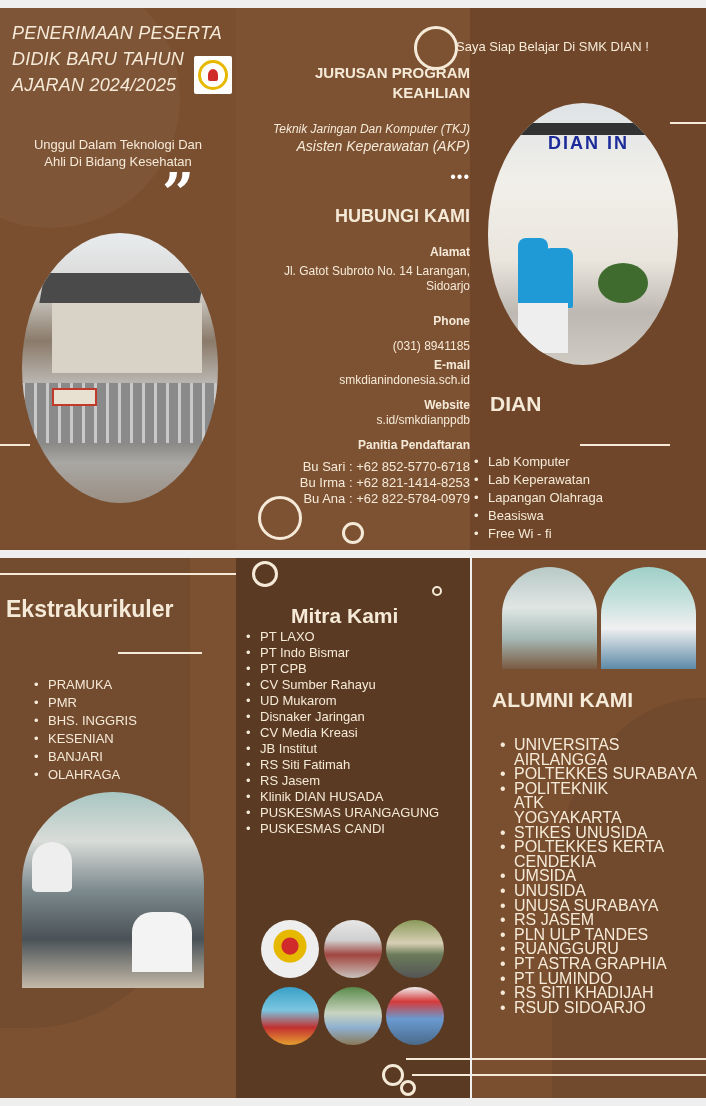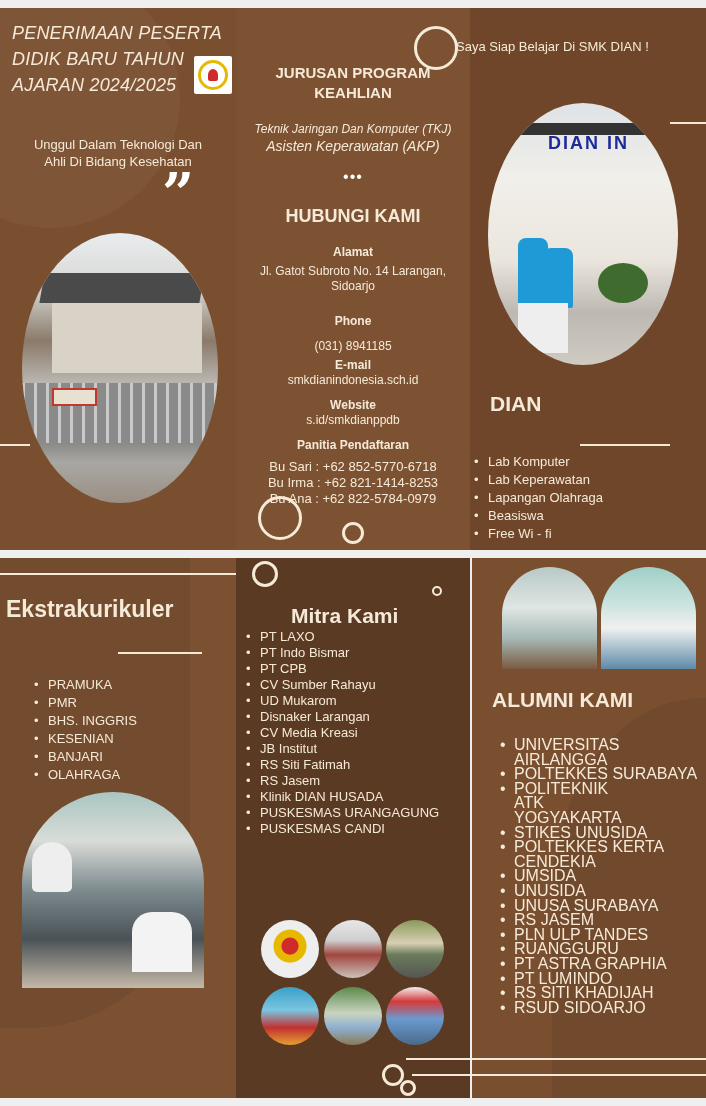--- a/index.html
+++ b/index.html
@@ -19,21 +19,21 @@
   .abs { position: absolute; }
   .title-main { left: 12px; top: 12px; font-size: 18px; font-style: italic; line-height: 26px; color: #f5ead8; letter-spacing: 0.2px; }
   .logo { left: 194px; top: 48px; width: 38px; height: 38px; background: #fff; border-radius: 2px; display:flex; align-items:center; justify-content:center; }
   .logo-ring { width: 30px; height: 30px; border-radius: 50%; border: 3px solid #e6b800; display:flex; align-items:center; justify-content:center; }
   .logo-dot { width: 10px; height: 12px; background: #d12a2a; border-radius: 50% 50% 2px 2px; }
   .tagline { left: 0; top: 128px; width: 236px; text-align: center; font-size: 13px; line-height: 17px; color: #f5ead8; }
   .quote { left: 162px; top: 160px; font-size: 56px; font-family: "DejaVu Serif", serif; font-weight: bold; color: #fff; line-height: 50px; }
   .photo { position: absolute; overflow: hidden; }
   .oval { border-radius: 50%; }
   .arch { border-radius: 100px 100px 0 0; }
-  .center { text-align: center; }
+  .center { text-align: right; }
   .h-bold { font-weight: bold; color: #f5ead8; }
   .line { position: absolute; background: #f5ead8; }
   .circle { position: absolute; border: 3px solid #f5ead8; border-radius: 50%; }
   ul.bullets { list-style: none; }
   ul.bullets li { position: relative; padding-left: 14px; color: #f5ead8; }
   ul.bullets li::before { content: "•"; position: absolute; left: 0; }
   .thumb { position: absolute; width: 58px; height: 58px; border-radius: 50%; overflow: hidden; }
 </style>
 </head>
 <body>
@@ -148,21 +148,21 @@
     <div class="abs h-bold" style="left:55px;top:26px;font-size:21px;margin-top:20px;">
       <span>Mitra Kami</span>
     </div>
     <div class="circle" style="left:196px;top:28px;width:10px;height:10px;border-width:2px;"></div>
     <ul class="bullets abs" style="left:10px;top:71px;font-size:13px;line-height:16px;">
       <li>PT LAXO</li>
       <li>PT Indo Bismar</li>
       <li>PT CPB</li>
       <li>CV Sumber Rahayu</li>
       <li>UD Mukarom</li>
-      <li>Disnaker Larangan</li>
+      <li>Disnaker Jaringan</li>
       <li>CV Media Kreasi</li>
       <li>JB Institut</li>
       <li>RS Siti Fatimah</li>
       <li>RS Jasem</li>
       <li>Klinik DIAN HUSADA</li>
       <li>PUSKESMAS URANGAGUNG</li>
       <li>PUSKESMAS CANDI</li>
     </ul>
     <div class="thumb" style="left:25px;top:362px;background:radial-gradient(circle at 50% 45%,#d12a2a 0 8px,#e6b800 9px 16px,#eee 17px 100%);"></div>
     <div class="thumb" style="left:88px;top:362px;background:linear-gradient(180deg,#e7e7e7 0%,#cfcfcf 35%,#a0463f 60%,#c9c2bb 100%);"></div>

